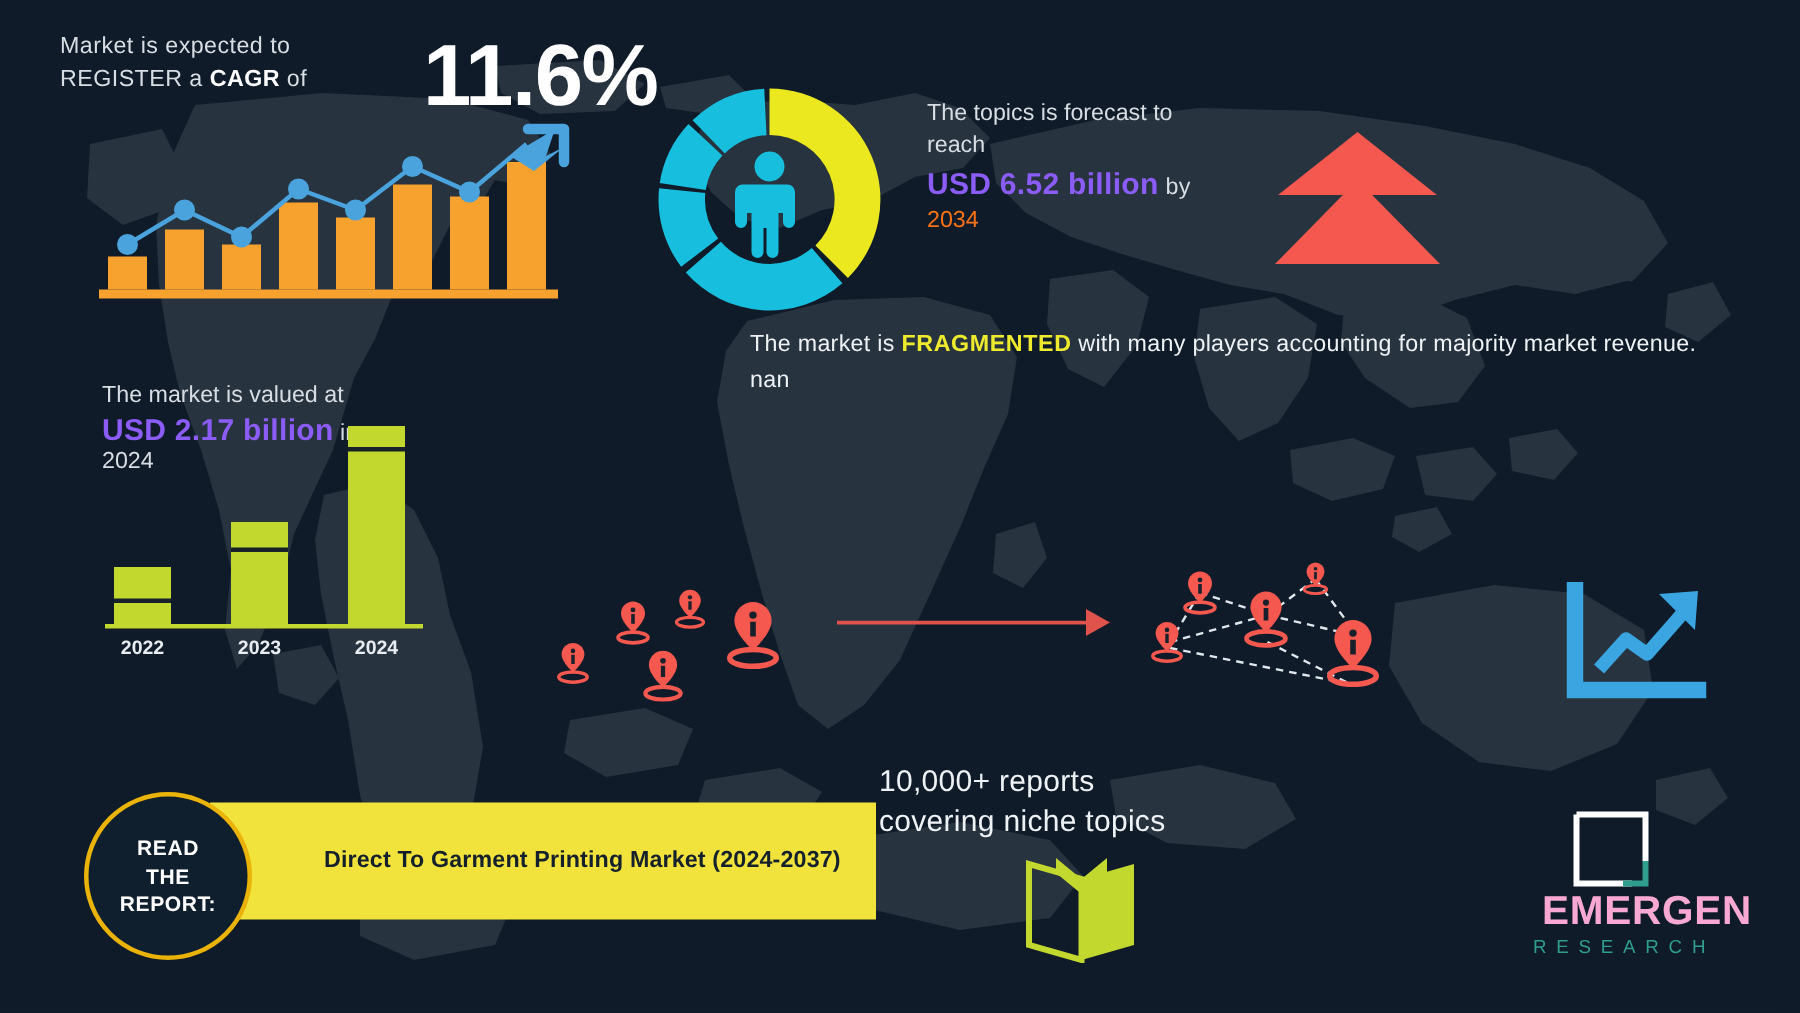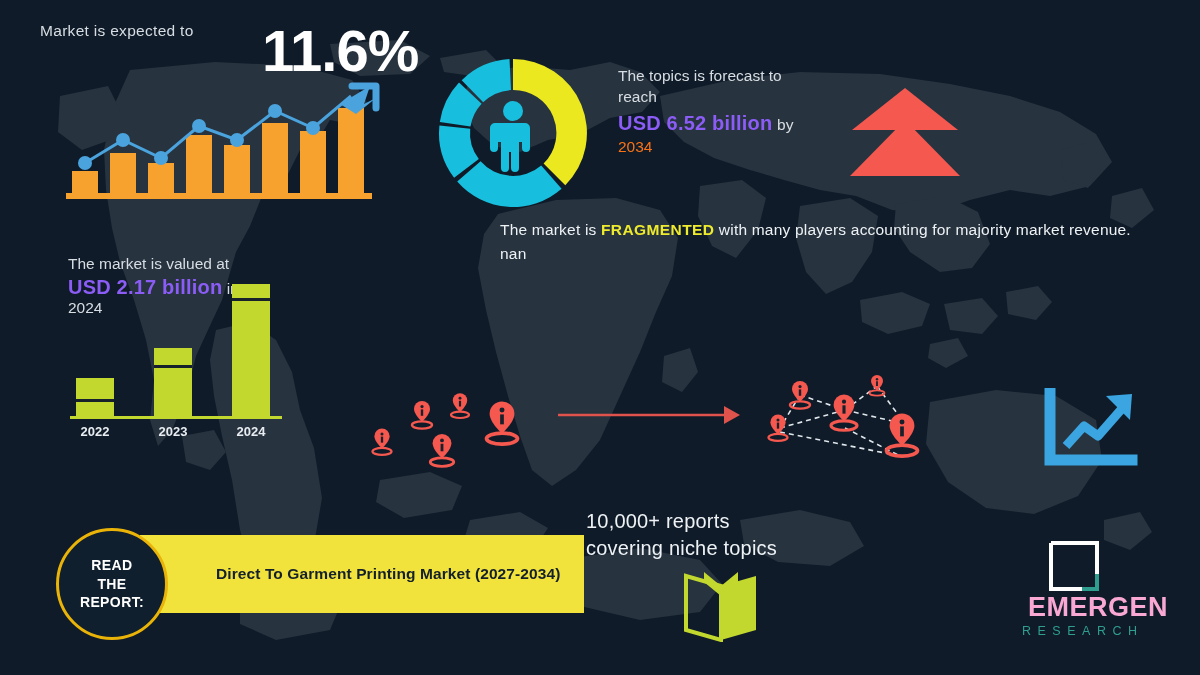--- a/index.html
+++ b/index.html
@@ -12,21 +12,21 @@
   }
   #stage { position:absolute; inset:0; width:1200px; height:675px; background:#0f1b28; }
 
   
   #worldmap { position:absolute; inset:0; width:1200px; height:675px; }
   #worldmap path, #worldmap ellipse, #worldmap circle, #worldmap polygon { fill:#27333f; }
 
   
   .lbl { color:#d7dde3; font-size:15.5px; letter-spacing:.3px; line-height:1.45; }
   .big { color:#8b5cf6; font-weight:bold; font-size:20px; letter-spacing:.2px; }
-  .huge { color:#ffffff; font-weight:bold; font-size:58px; line-height:1; letter-spacing:-1px;}
+  .huge { color:#ffffff; font-weight:bold; font-size:58px; line-height:1; letter-spacing:-1px;margin-left:20px;}
   .bld { font-weight:bold; color:#ffffff; }
 
   
   #cagr-block { position:absolute; left:40px; top:14px; width:400px; }
   #cagr-text { display:inline-block; width:175px; vertical-align:top; padding-top:6px; }
   #cagr-value { position:absolute; left:222px; top:8px; }
 
   
   #orange-chart { position:absolute; left:64px; top:78px; width:320px; height:130px; }
 
@@ -133,20 +133,21 @@
       <path d="M740 520 L800 510 L850 522 L864 546 L830 566 L778 562 L744 544 Z"></path>
       <path d="M240 600 L300 592 L340 606 L330 630 L276 640 L240 624 Z"></path>
       <path d="M380 480 L430 472 L462 486 L452 510 L404 518 L376 502 Z"></path>
       <path d="M470 520 L520 512 L548 528 L532 552 L486 556 L464 540 Z"></path>
     </g>
   </svg>
 
   <div id="cagr-block">
     <div id="cagr-text">
       <div class="lbl">Market is expected to</div>
+      <div class="lbl"><span>REGISTER a </span><span class="bld">CAGR</span><span> of</span></div>
     </div>
     <div id="cagr-value" class="huge">11.6%</div>
   </div>
 
   <svg id="orange-chart" viewBox="0 0 320 130">
     <g fill="#f7a12e">
       <rect x="8" y="93" width="26" height="22"></rect>
       <rect x="46" y="75" width="26" height="40"></rect>
       <rect x="84" y="85" width="26" height="30"></rect>
       <rect x="122" y="57" width="26" height="58"></rect>
@@ -263,21 +264,21 @@
   </svg>
 
   <svg id="logo-chart" viewBox="0 0 100 82">
     <path d="M10 4 L10 72 L92 72" fill="none" stroke="#3aa5e0" stroke-width="11" stroke-linecap="square"></path>
     <polyline points="26,58 44,38 58,48 86,16" fill="none" stroke="#3aa5e0" stroke-width="9" stroke-linejoin="round"></polyline>
     <polygon points="66,8 92,6 90,32" fill="#3aa5e0"></polygon>
   </svg>
 
   <div id="cta">
     <div id="cta-bar">
-      <div id="cta-bar-label">Direct To Garment Printing Market (2027-2034)</div>
+      <div id="cta-bar-label">Direct To Garment Printing Market (2024-2037)</div>
     </div>
     <div id="cta-circle">
       <div id="cta-circle-inner">
         <div id="cta-circle-label">
           <div>READ</div>
           <div>THE</div>
           <div>REPORT:</div>
         </div>
       </div>
     </div>

